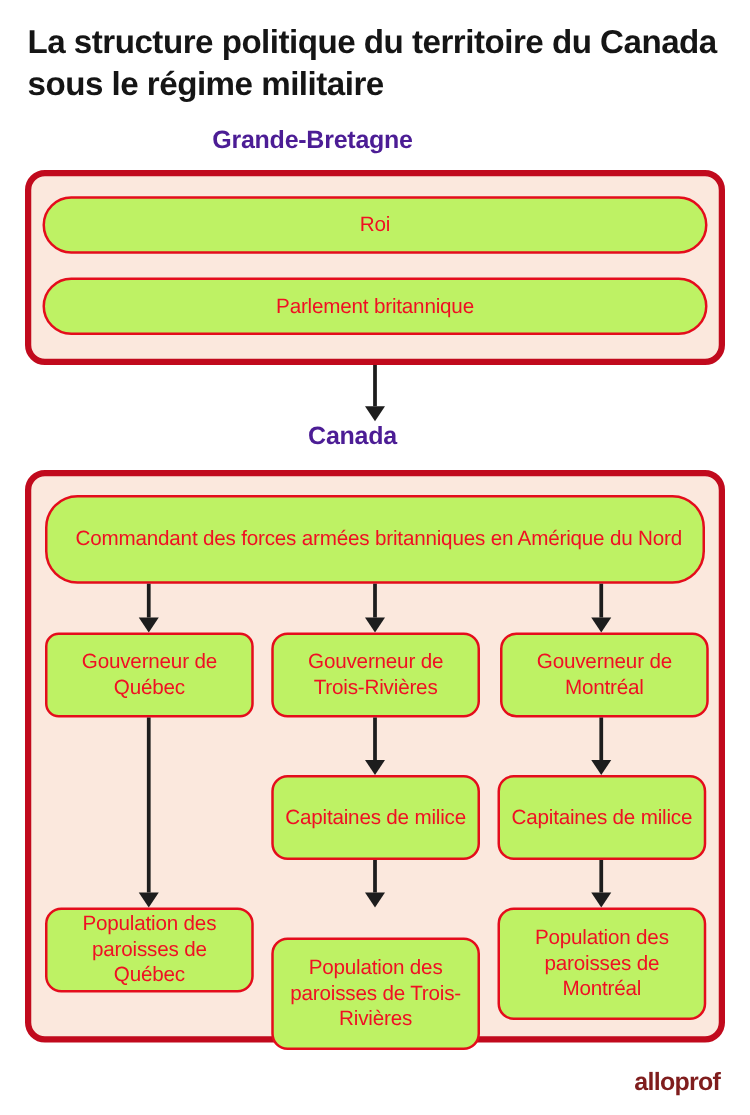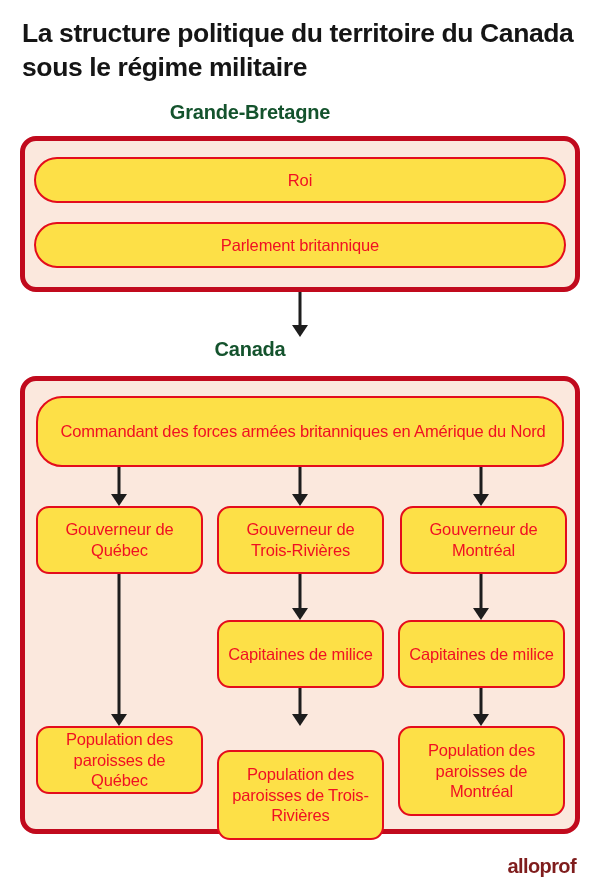--- a/index.html
+++ b/index.html
@@ -35,24 +35,24 @@
 
   
   .section-caption {
     position: absolute;
     width: 500px;
     left: 0;
     text-align: center;
     font-size: 20px;
     font-weight: bold;
     letter-spacing: -0.2px;
-    color: #14532d;
+    color: #4c1d95;
   }
   #caption-gb { top: 101px; }
-  #caption-ca { top: 338px; }
+  #caption-ca { top: 338px; margin-left: 32px; }
 
   
   .group-box {
     position: absolute;
     background: #FBE8DD;
     border: 5px solid #C10A1D;
     border-radius: 16px;
   }
   #group-gb {
     left: 20px;
@@ -63,21 +63,21 @@
   #group-ca {
     left: 20px;
     top: 376px;
     width: 560px;
     height: 458px;
   }
 
   
   .node {
     position: absolute;
-    background: #fde047;
+    background: #bef264;
     border: 2.5px solid #E40D1C;
     color: #F01023;
     display: flex;
     align-items: center;
     justify-content: center;
     text-align: center;
     font-size: 16.5px;
     line-height: 1.26;
     letter-spacing: -0.15px;
     padding: 2px 6px;
@@ -87,21 +87,21 @@
 
   
   #node-roi        { left: 34px; top: 157px; width: 532px; height: 46px; }
   #node-parlement  { left: 34px; top: 222px; width: 532px; height: 46px; }
 
   
   #node-commandant { left: 36px; top: 396px; width: 528px; height: 71px;
                      border-radius: 26px; padding-left: 12px; }
 
   
-  #node-gov-qc  { left: 36px;  top: 506px; width: 167px; height: 68px; }
+  #node-gov-qc  { left: 36px;  top: 506px; width: 167px; height: 68px; border-radius: 11px; }
   #node-gov-tr  { left: 217px; top: 506px; width: 167px; height: 68px; }
   #node-gov-mt  { left: 400px; top: 506px; width: 167px; height: 68px; }
 
   #node-cap-tr  { left: 217px; top: 620px; width: 167px; height: 68px; }
   #node-cap-mt  { left: 398px; top: 620px; width: 167px; height: 68px; }
 
   #node-pop-qc  { left: 36px;  top: 726px; width: 167px; height: 68px; }
   #node-pop-tr  { left: 217px; top: 726px; width: 167px; height: 90px; margin-top: 24px; }
   #node-pop-mt  { left: 398px; top: 726px; width: 167px; height: 90px; }
 

